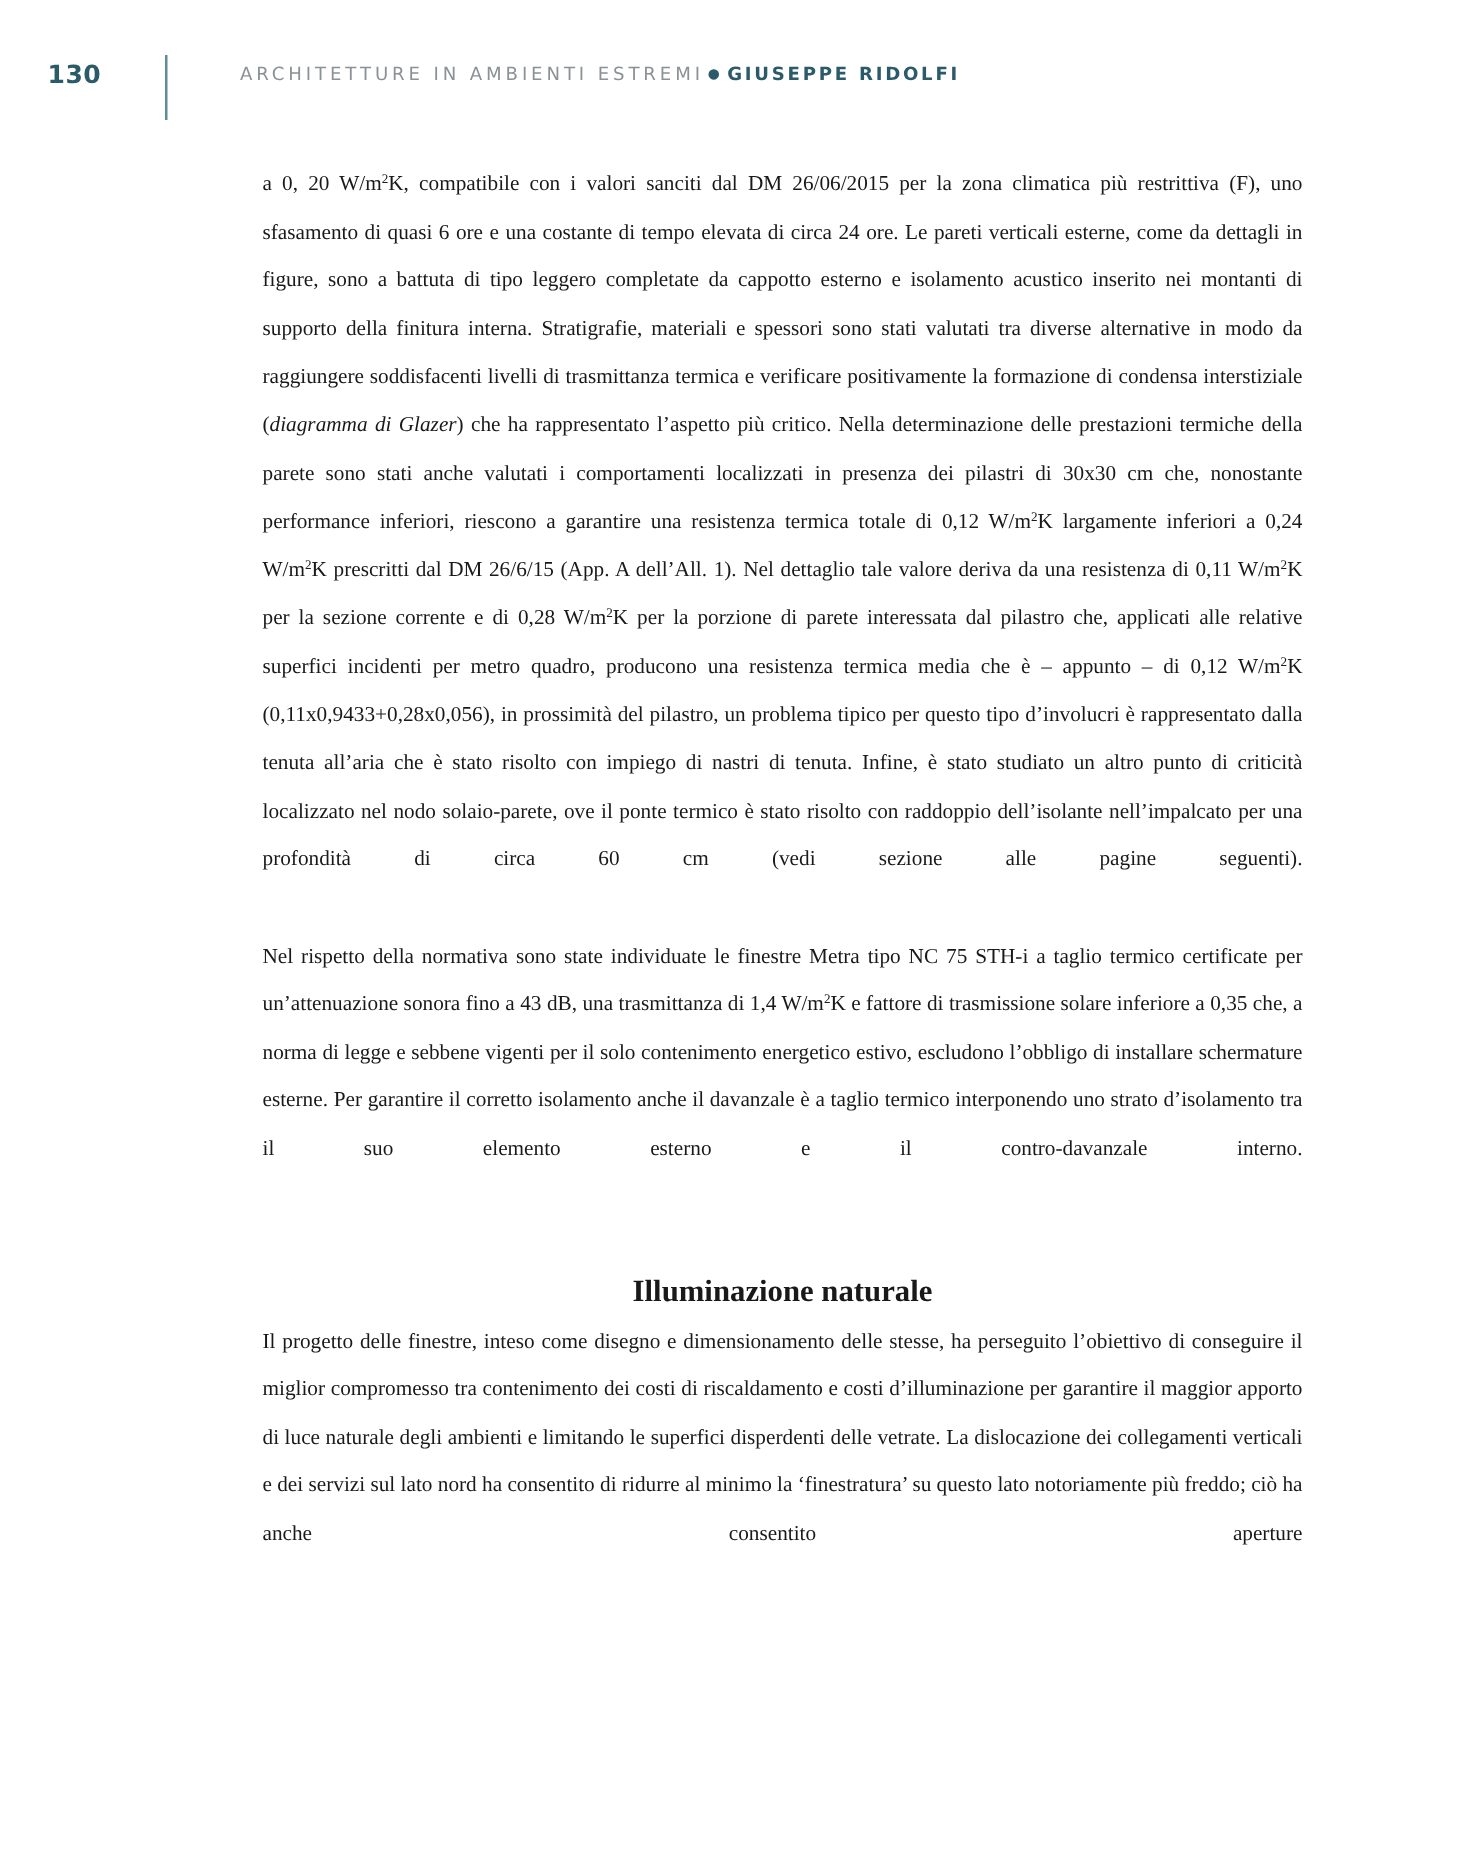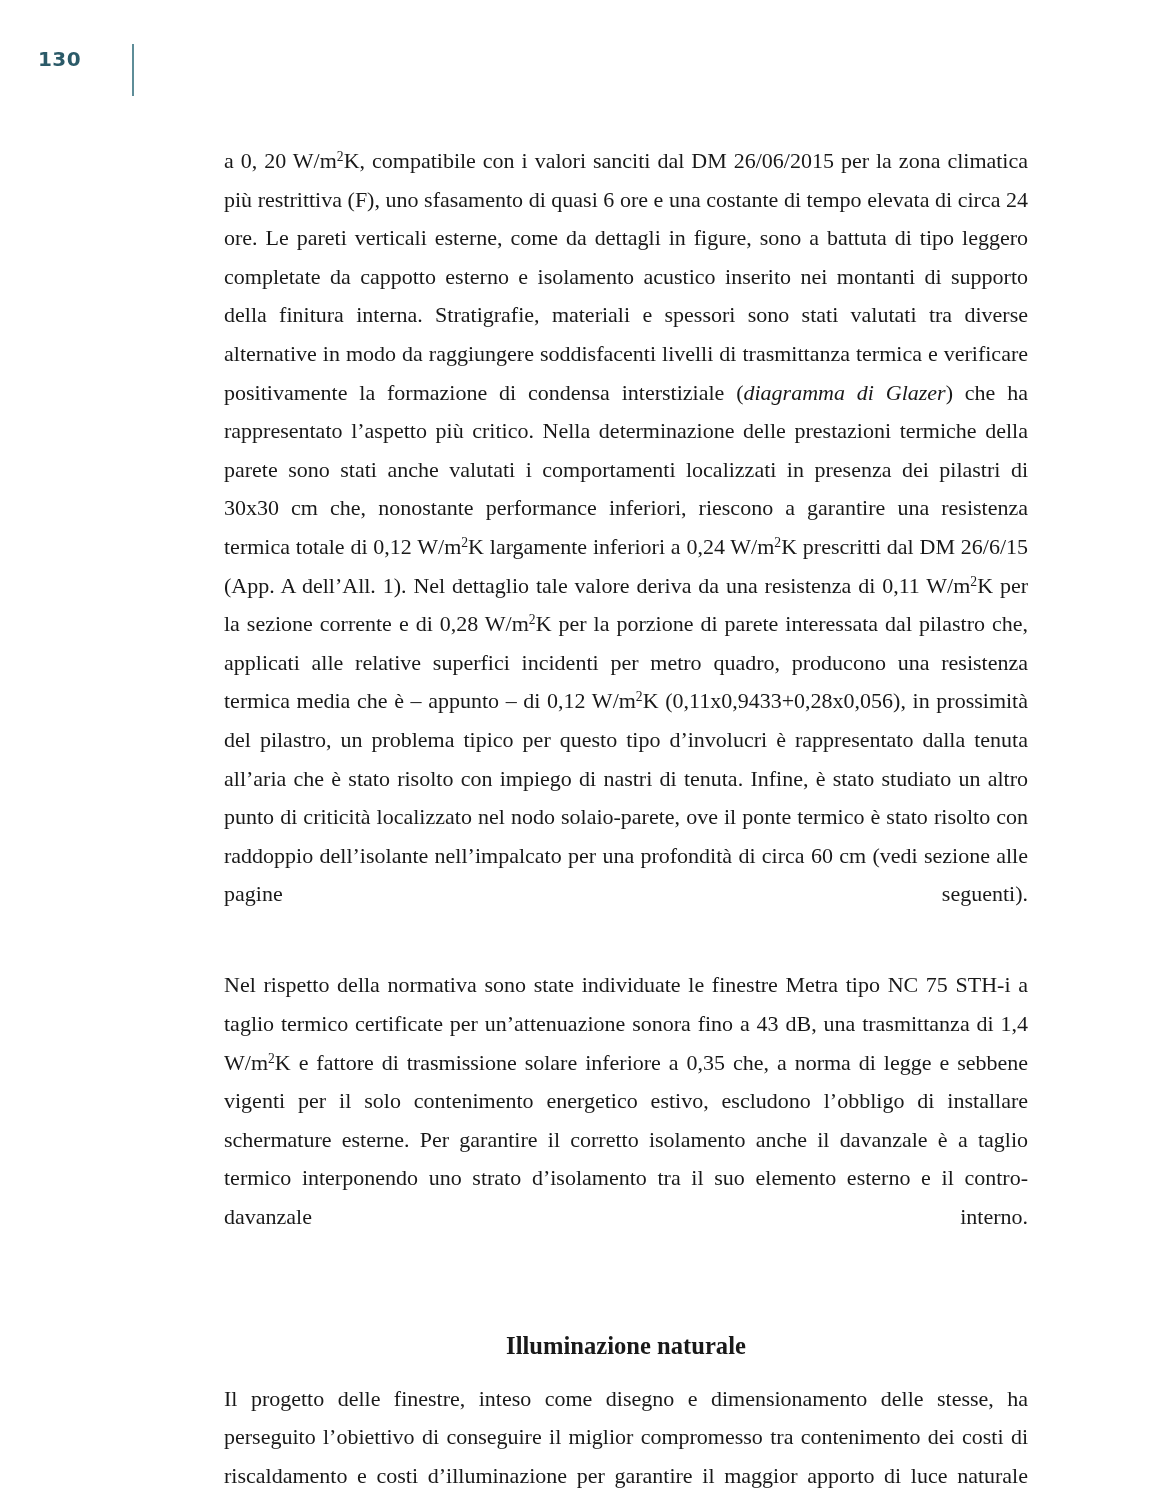--- a/index.html
+++ b/index.html
@@ -70,22 +70,22 @@
   }
 
   
   .text-column {
     position: absolute;
     left: 210px;
     top: 128px;
     width: 832px;
   }
   p.body-par {
-    margin: 14px;
-    font-size: 22px;
+    margin: 0;
+    font-size: 17px;
     line-height: 38.6px;
     text-align: justify;
     text-justify: inter-word;
     hyphens: manual;
     -webkit-hyphens: manual;
   }
   
   p.body-par::after {
     content: "";
     display: inline-block;
@@ -107,20 +107,23 @@
     vertical-align: 0.52em;
   }
   i { font-style: italic; }
 </style>
 </head>
 <body>
 
 <div class="running-head">
   <div class="folio">130</div>
   <div class="head-rule"></div>
+  <div class="head-title-wrap">
+    <span class="head-book">ARCHITETTURE IN AMBIENTI ESTREMI</span><span class="head-sep">●</span><span class="head-author">GIUSEPPE RIDOLFI</span>
+  </div>
 </div>
 
 <div class="text-column">
 
   <p class="body-par"><span>a 0, 20 W/m</span><sup>2</sup><span>K, compatibile con i valori sanciti dal DM 26/06/2015 per la zona climatica più restrittiva (F), uno sfasamento di quasi 6 ore e una costante di tempo elevata di circa 24 ore. Le pareti verticali esterne, come da dettagli in figure, sono a battuta di tipo leggero completate da cappotto esterno e isolamento acustico inserito nei montanti di supporto della finitura interna. Stratigrafie, materiali e spessori sono stati valutati tra diverse alternative in modo da raggiungere soddisfacenti livelli di trasmittanza termica e verificare positivamente la formazione di condensa interstiziale (</span><i>diagramma di Glazer</i><span>) che ha rappresentato l’aspetto più critico. Nella determinazione delle prestazioni termiche della parete sono stati anche valutati i comportamenti localizzati in presenza dei pilastri di 30x30 cm che, nonostante performance inferiori, riescono a garantire una resistenza termica totale di 0,12 W/m</span><sup>2</sup><span>K largamente inferiori a 0,24 W/m</span><sup>2</sup><span>K prescritti dal DM 26/6/15 (App. A dell’All. 1). Nel dettaglio tale valore deriva da una resistenza di 0,11 W/m</span><sup>2</sup><span>K per la sezione corrente e di 0,28 W/m</span><sup>2</sup><span>K per la porzione di parete interessata dal pilastro che, applicati alle relative superfici incidenti per metro quadro, producono una resistenza termica media che è – appunto – di 0,12 W/m</span><sup>2</sup><span>K (0,11x0,9433+0,28x0,056), in prossimità del pilastro, un problema tipico per questo tipo d’involucri è rappresentato dalla tenuta all’aria che è stato risolto con impiego di nastri di tenuta. Infine, è stato studiato un altro punto di criticità localizzato nel nodo solaio-parete, ove il ponte termico è stato risolto con raddoppio dell’isolante nell’impalcato per una profondità di circa 60 cm (vedi sezione alle pagine seguenti).</span></p>
 
   <p class="body-par"><span>Nel rispetto della normativa sono state individuate le finestre Metra tipo NC 75 STH-i a taglio termico certificate per un’attenuazione sonora fino a 43 dB, una trasmittanza di 1,4 W/m</span><sup>2</sup><span>K e fattore di trasmissione solare inferiore a 0,35 che, a norma di legge e sebbene vigenti per il solo contenimento energetico estivo, escludono l’obbligo di installare schermature esterne. Per garantire il corretto isolamento anche il davanzale è a taglio termico interponendo uno strato d’isolamento tra il suo elemento esterno e il contro-davanzale interno.</span></p>
 
   <div class="spacer-before-head"></div>
 

